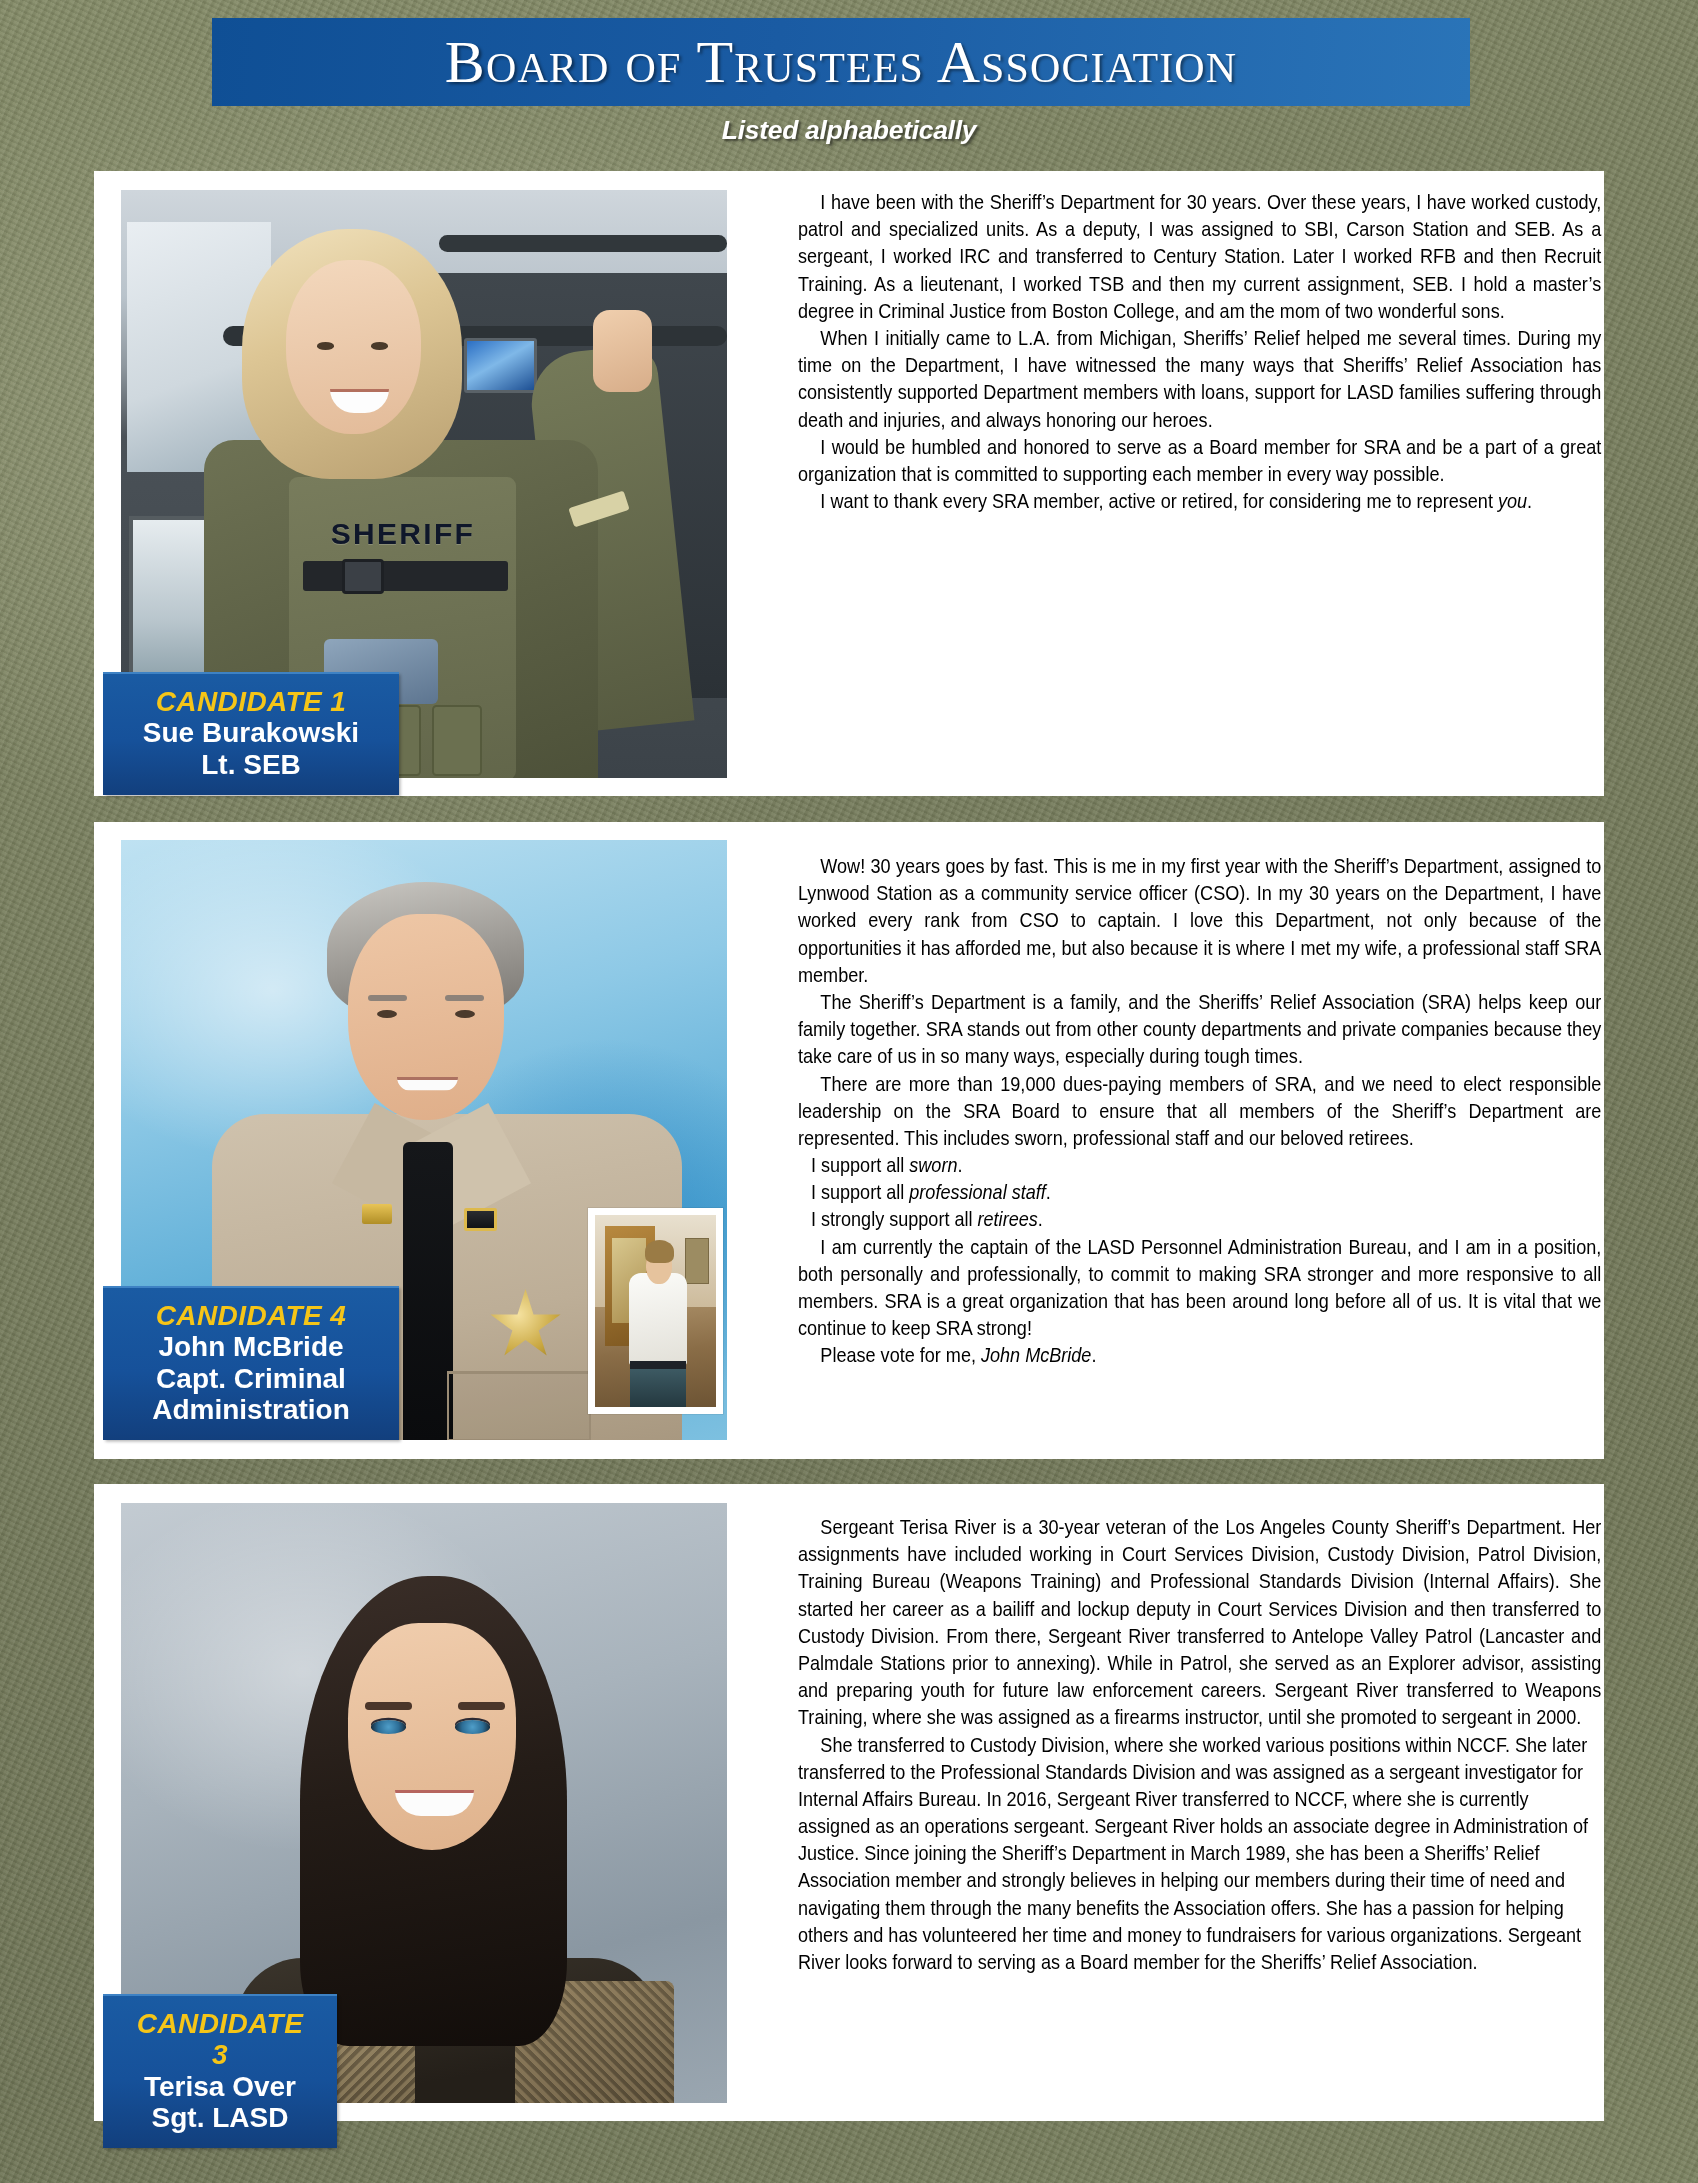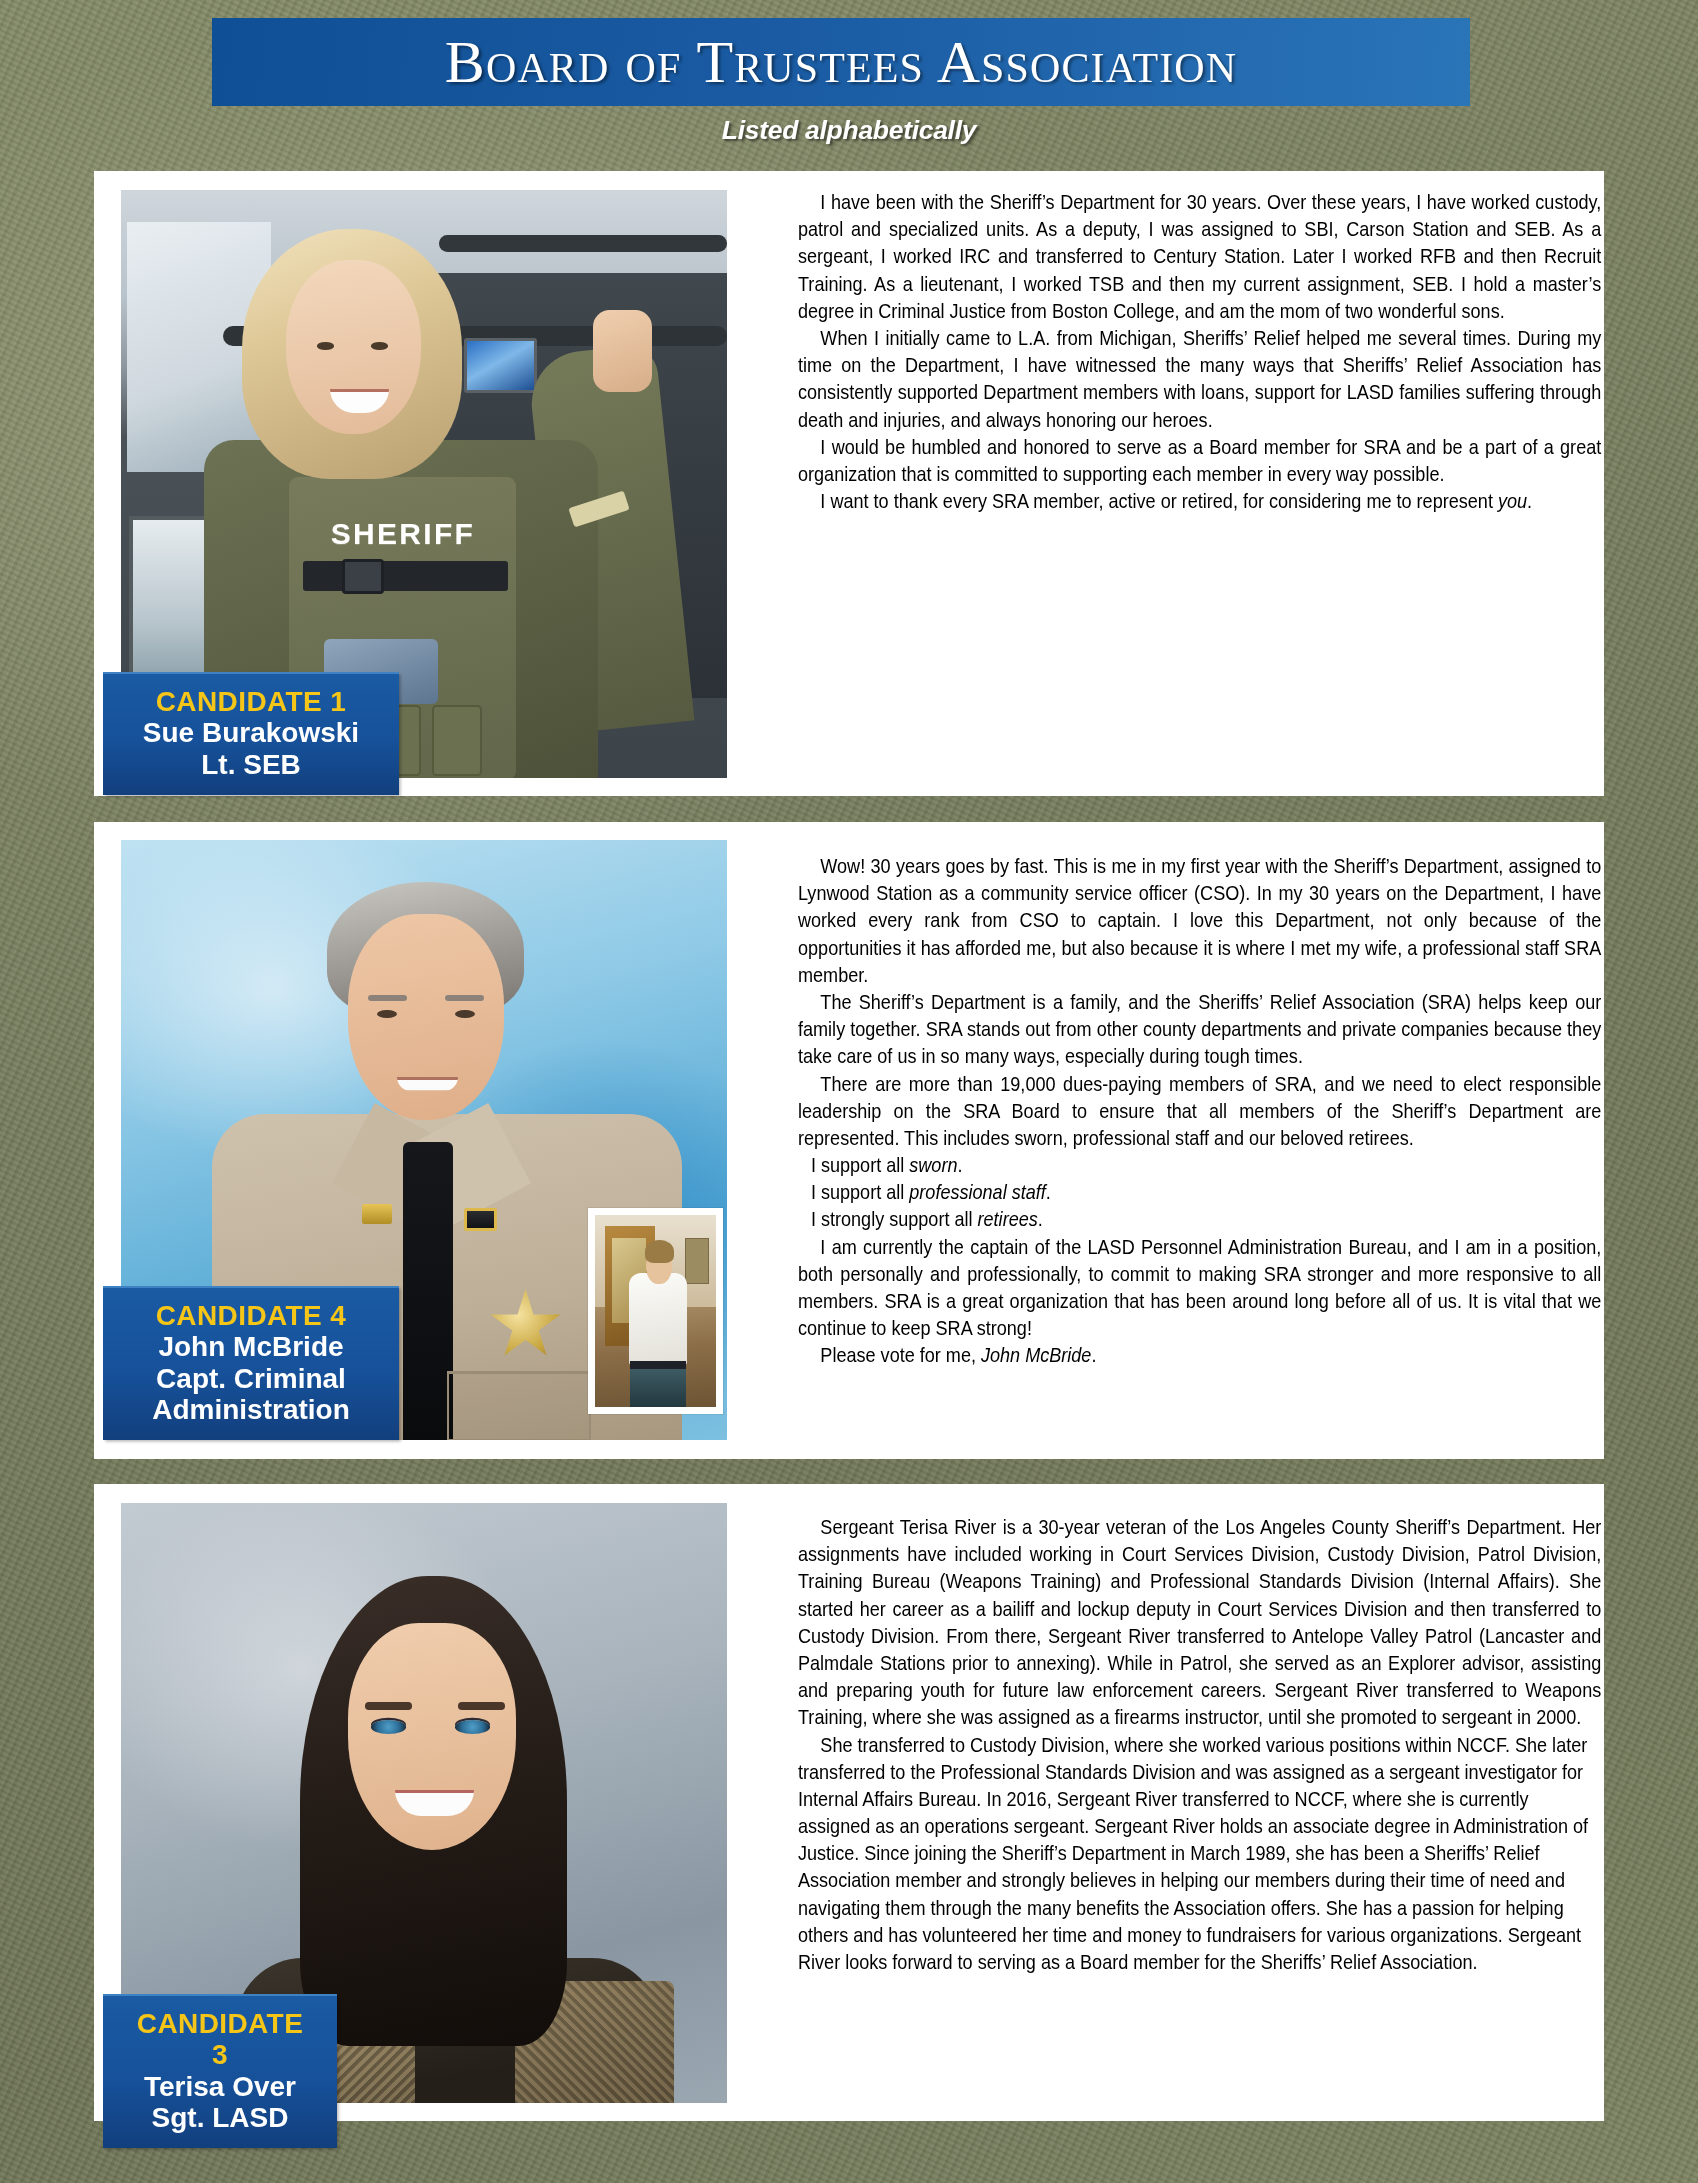--- a/index.html
+++ b/index.html
@@ -136,21 +136,21 @@
   }
   .p1-vest {
     position:absolute; left:168px; top:287px; width:227px; height:303px;
     background:linear-gradient(170deg,#787c5c,#62664a);
     border-radius:9px;
   }
   .p1-vest-label {
     position:absolute; left:188px; top:327px; width:188px;
     text-align:center;
     font-size:30px; font-weight:bold; letter-spacing:2.3px;
-    color:#ffffff;
+    color:#0f172a;
     text-shadow:0 0.8px 0 rgba(255,255,255,0.18);
   }
   .p1-strap {
     position:absolute; left:182px; top:371px; width:205px; height:30px;
     background:#23262a; border-radius:3px;
   }
   .p1-buckle {
     position:absolute; left:221px; top:369px; width:42px; height:35px;
     background:#3b4046; border:3px solid #1d2024; border-radius:3.8px;
   }
@@ -320,20 +320,21 @@
     z-index:8;
     box-shadow:1.5px 1.5px 3px rgba(0,0,0,0.30);
   }
   #badge-1 { left:103px; top:672px;  width:296px; }
   #badge-2 { left:103px; top:1286px; width:296px; }
   #badge-3 { left:103px; top:1994px; width:234px; }
   .badge-rank {
     font-size:28px; font-weight:bold;
     color:#f5c518; letter-spacing:0.4px;
     line-height:1.12;
+    font-style:italic;
   }
   .badge-name, .badge-title {
     font-size:28px; font-weight:bold;
     color:#ffffff; line-height:1.12;
   }
 
   
   .bio {
     position:absolute;
     font-family:"Liberation Sans Narrow","Liberation Sans", sans-serif;

